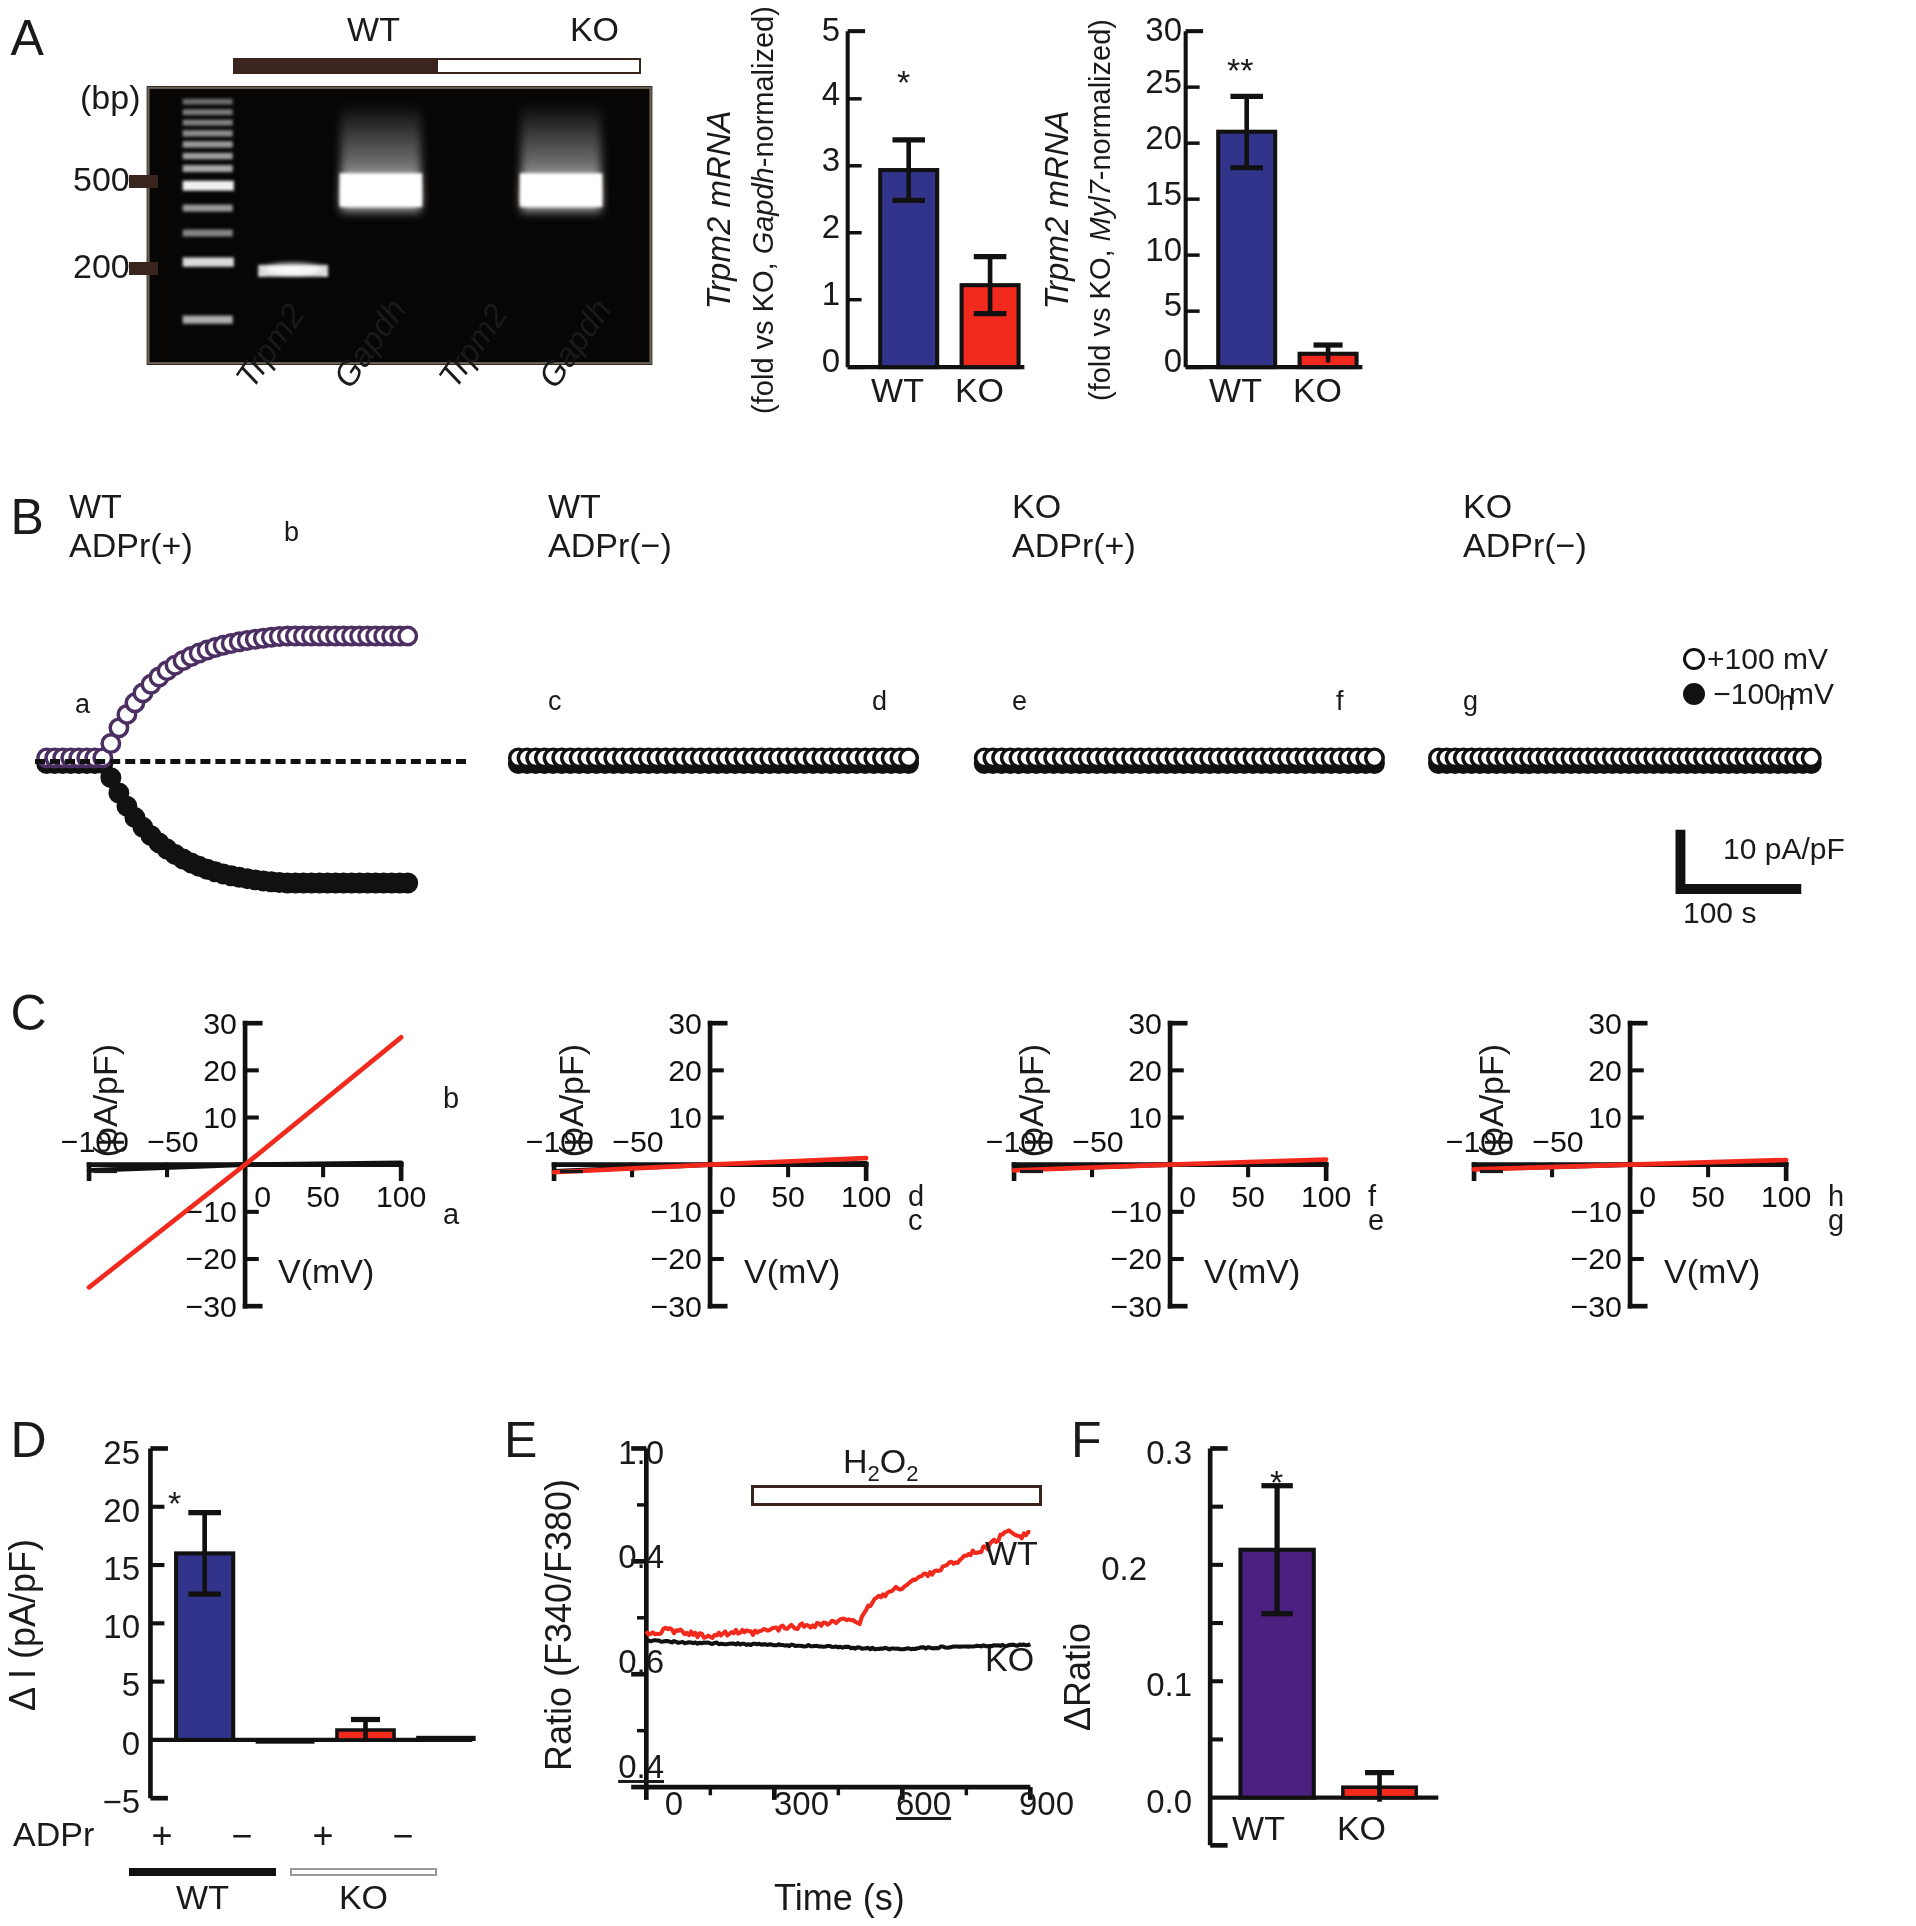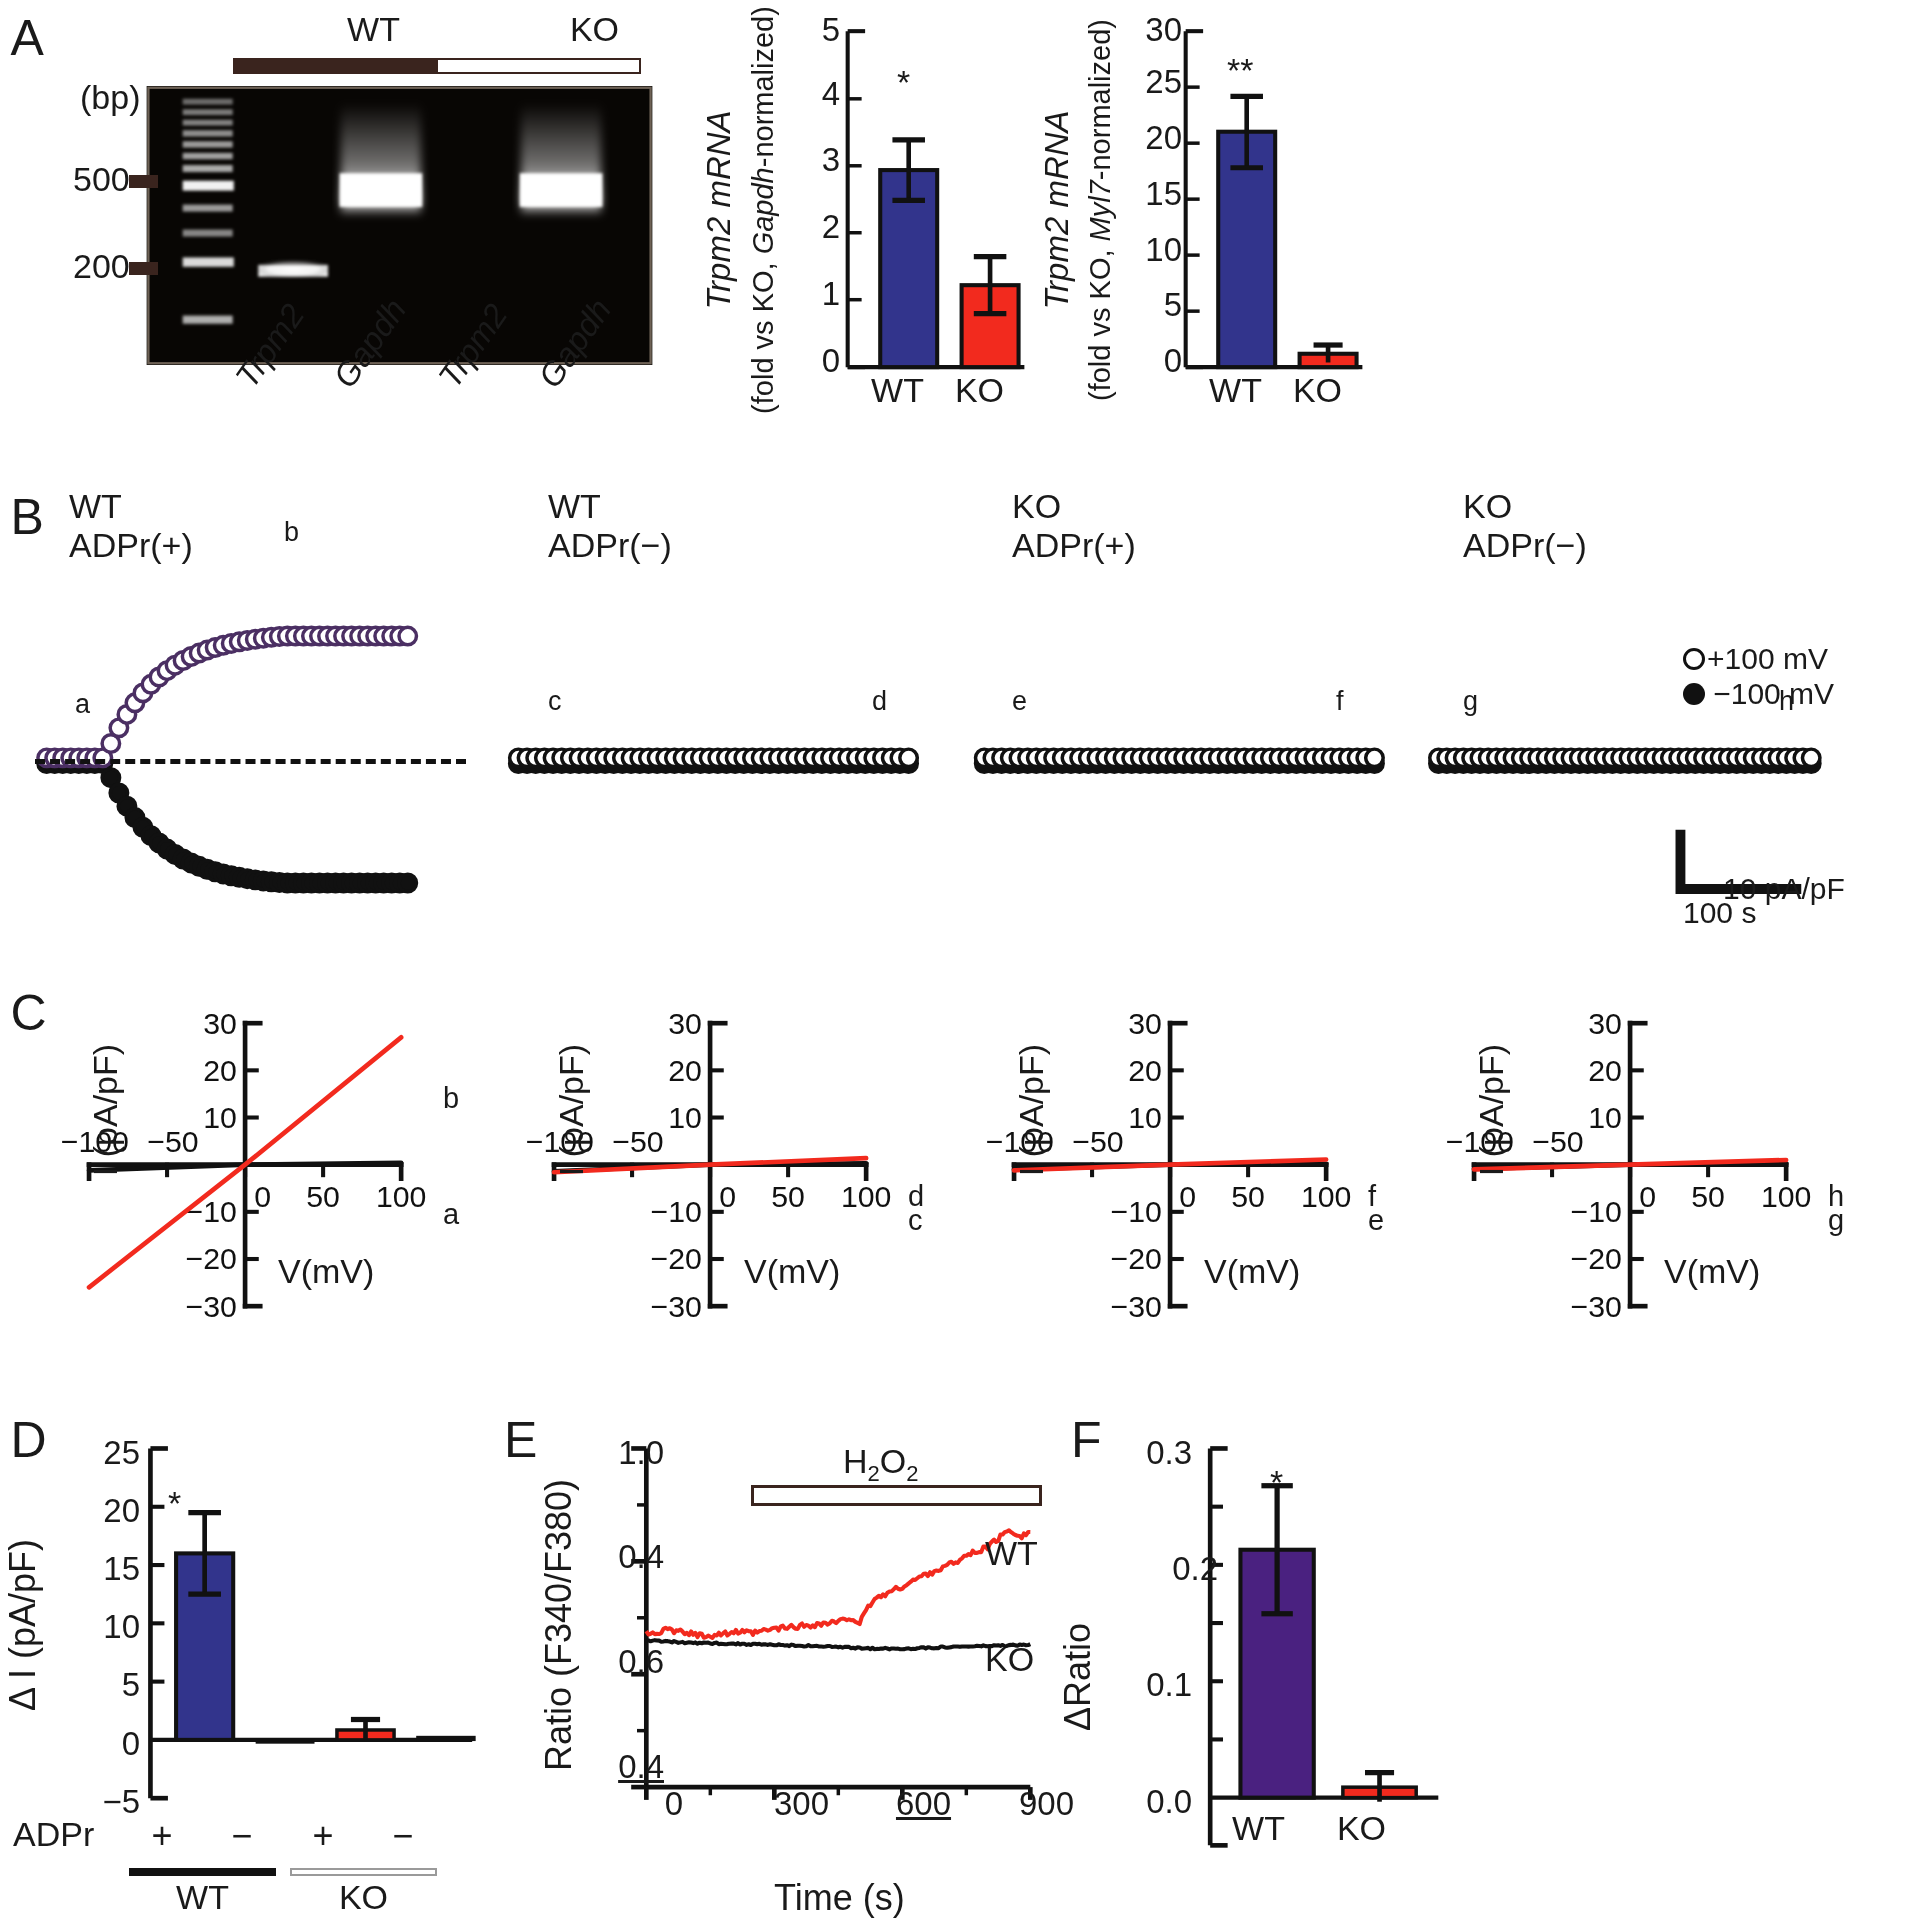--- a/index.html
+++ b/index.html
@@ -597,21 +597,21 @@
     <span style="width:22px;height:22px;background:#111;border-radius:50%;display:inline-block;"></span>
     <span class="txt-sm" style="font-size:30px;">−100 mV</span>
   </div>
 </div>
 
 <div class="abs" style="left:1670px;top:826px;">
   <svg width="151" height="76" viewBox="0 0 260 130">
     <path d="M18 6 L18 108 L226 108" fill="none" stroke="#111" stroke-width="17"></path>
   </svg>
 </div>
-<div class="abs txt-sm" style="left:1723px;top:833px;font-size:30px;margin-top:40px;">10 pA/pF</div>
+<div class="abs txt-sm" style="left:1723px;top:833px;font-size:30px;">10 pA/pF</div>
 <div class="abs txt-sm" style="left:1683px;top:897px;font-size:30px;">100 s</div>
 
 <div class="abs panel-letter" style="left:10.5px;top:984px;">C</div>
 
 <div class="abs" style="left:17.5px;top:990px;width:460px;height:361px;">
   <svg class="iv" width="460" height="361" viewBox="0 0 790 620">
       <line x1="390" y1="57" x2="390" y2="543" stroke="#111" stroke-width="8" stroke-linecap="square"></line>
       <line x1="390" y1="57" x2="416" y2="57" stroke="#111" stroke-width="8" stroke-linecap="square"></line>
       <line x1="390" y1="543" x2="416" y2="543" stroke="#111" stroke-width="8" stroke-linecap="square"></line>
       <line x1="390" y1="138" x2="410" y2="138" stroke="#111" stroke-width="7" stroke-linecap="square"></line>
@@ -874,21 +874,21 @@
     <line x1="263" y1="82" x2="263" y2="302" stroke="#111" stroke-width="9"></line>
     <line x1="236" y1="82" x2="290" y2="82" stroke="#111" stroke-width="9"></line>
     <line x1="236" y1="302" x2="290" y2="302" stroke="#111" stroke-width="9"></line>
 
     <rect x="376" y="600" width="126" height="18" fill="#f22a1e" stroke="#111" stroke-width="6"></rect>
     <line x1="439" y1="575" x2="439" y2="625" stroke="#111" stroke-width="8"></line>
     <line x1="414" y1="575" x2="464" y2="575" stroke="#111" stroke-width="9"></line>
   </svg>
 </div>
 <div class="abs tick" style="left:1099px;top:1434px;width:93px;text-align:right;">0.3</div>
-<div class="abs tick" style="left:1125px;top:1550px;width:93px;text-align:right;">0.2</div>
+<div class="abs tick" style="left:1054px;top:1550px;width:93px;text-align:right;">0.2</div>
 <div class="abs tick" style="left:1099px;top:1666px;width:93px;text-align:right;">0.1</div>
 <div class="abs tick" style="left:1099px;top:1783px;width:93px;text-align:right;">0.0</div>
 <div class="abs" style="left:1270px;top:1463px;font-size:34px;">*</div>
 <div class="abs" style="left:1078px;top:1677px;width:0;height:0;">
   <div style="position:absolute;transform:rotate(-90deg) translate(-50%,-50%);transform-origin:0 0;white-space:nowrap;font-size:36px;">ΔRatio</div>
 </div>
 <div class="abs txt" style="left:1206px;top:1811px;width:105px;text-align:center;">WT</div>
 <div class="abs txt" style="left:1309px;top:1811px;width:105px;text-align:center;">KO</div>
 
 

